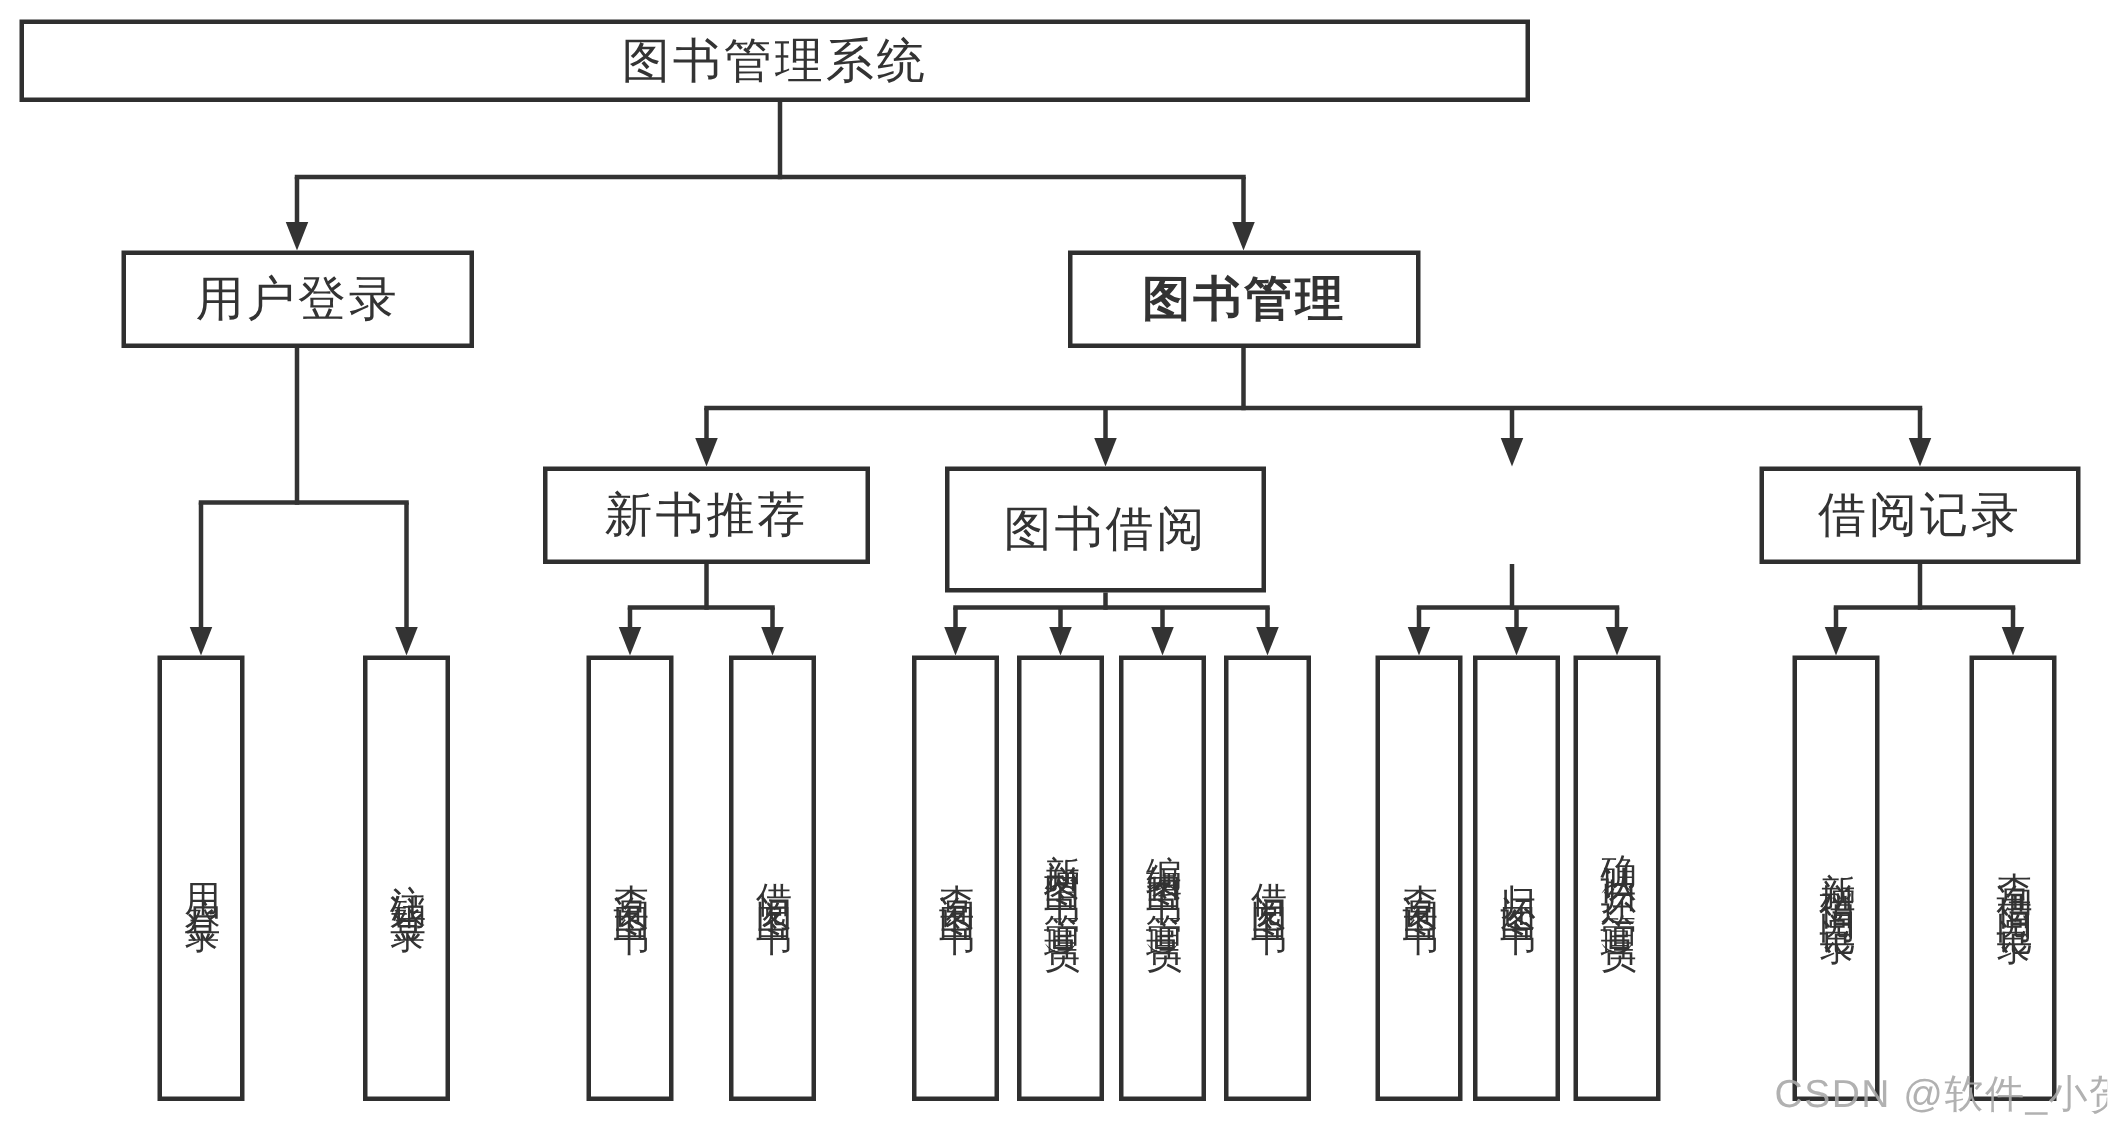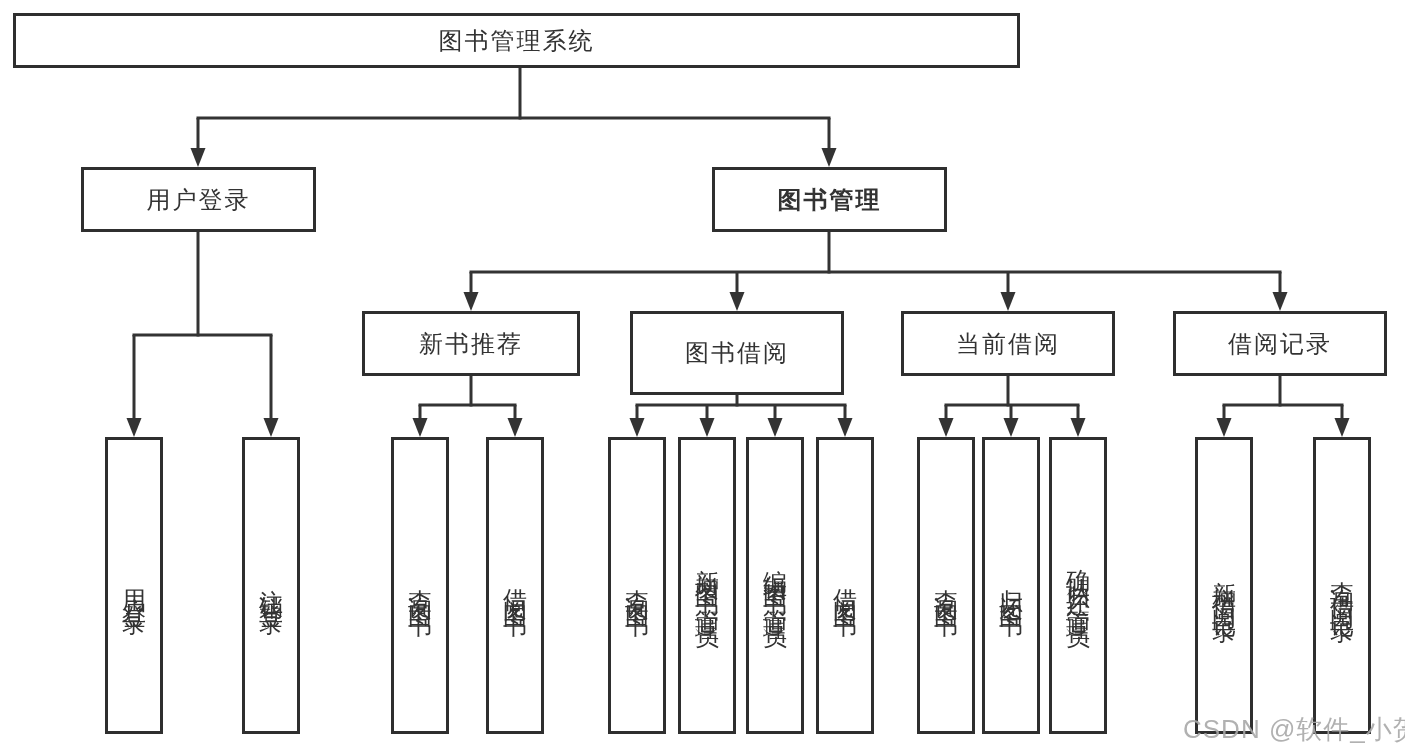--- a/index.html
+++ b/index.html
@@ -9,21 +9,21 @@
   .canvas{
     position:relative;width:1405px;height:747px;background:var(--background);
     overflow:hidden;font-family:"Liberation Sans",sans-serif;color:var(--text);
   }
   .connectors{position:absolute;left:0;top:0;z-index:0;}
   .cl{stroke:var(--line);stroke-width:3;fill:none;}
   .ah{fill:var(--line);stroke:none;}
   .hbox{
     position:absolute;box-sizing:border-box;border:3px solid var(--border);background:#fff;
     display:flex;align-items:center;justify-content:center;z-index:1;
-    font-size:24px;letter-spacing:2px;white-space:nowrap;
+    font-size:32px;letter-spacing:2px;white-space:nowrap;
   }
   .vbox{
     position:absolute;box-sizing:border-box;border:3px solid var(--border);background:#fff;
     display:flex;align-items:center;justify-content:center;z-index:1;
     width:58px;height:297px;top:437px;
   }
   .vtext{
     writing-mode:vertical-rl;text-orientation:mixed;
     font-size:24px;line-height:1;letter-spacing:8px;white-space:nowrap;
   }
@@ -113,21 +113,20 @@
     </g>
   </svg>
 
   <div class="hbox" style="left:13px;top:13px;width:1007px;height:55px;">图书管理系统</div>
 
   <div class="hbox" style="left:81px;top:167px;width:235px;height:65px;">用户登录</div>
   <div class="hbox" style="left:712px;top:167px;width:235px;height:65px;font-weight:bold;">图书管理</div>
 
   <div class="hbox" style="left:362px;top:311px;width:218px;height:65px;">新书推荐</div>
   <div class="hbox" style="left:630px;top:311px;width:214px;height:84px;">图书借阅</div>
-  <div class="hbox" style="left:901px;top:311px;width:214px;height:65px;">当前借阅</div>
   <div class="hbox" style="left:1173px;top:311px;width:214px;height:65px;">借阅记录</div>
 
   <div class="vbox" style="left:105px;">
     <span class="vtext">用户登录</span>
   </div>
   <div class="vbox" style="left:242px;">
     <span class="vtext">注销登录</span>
   </div>
 
   <div class="vbox" style="left:391px;">

